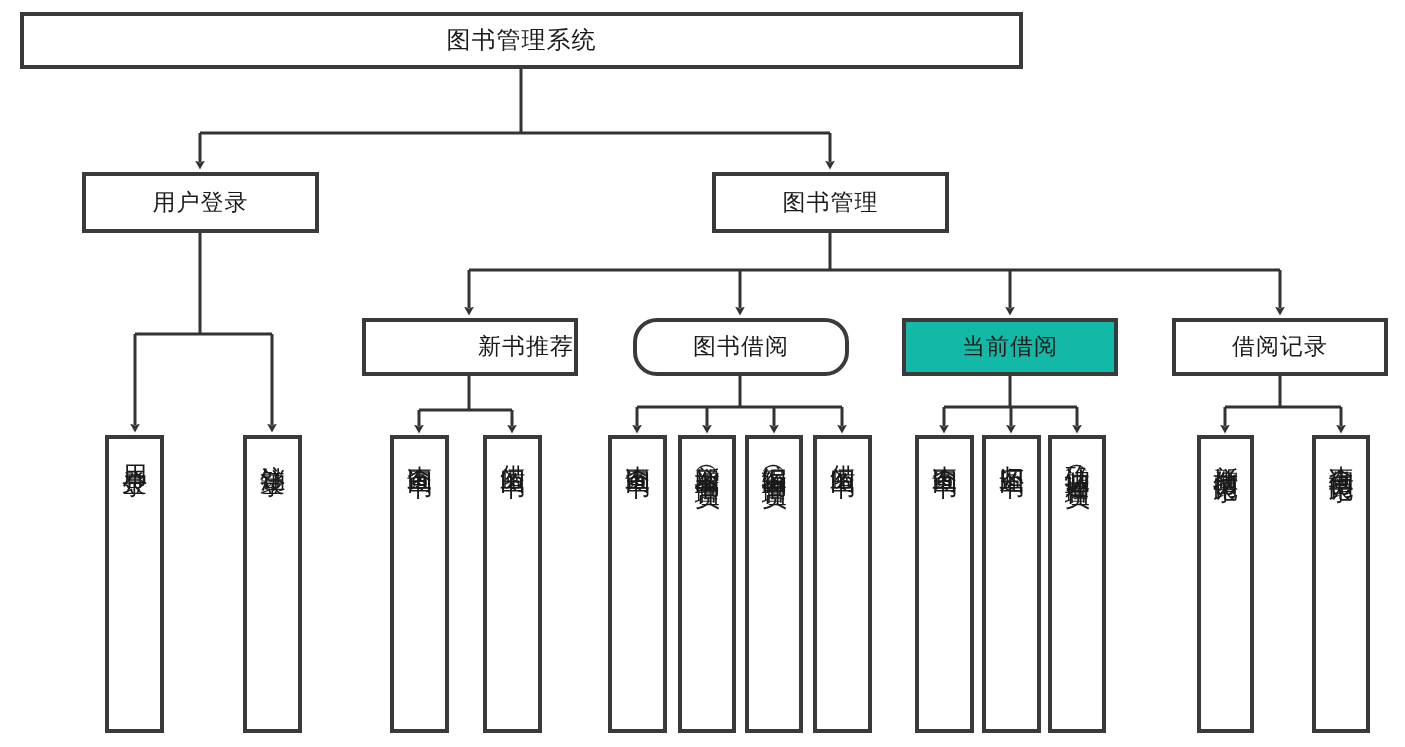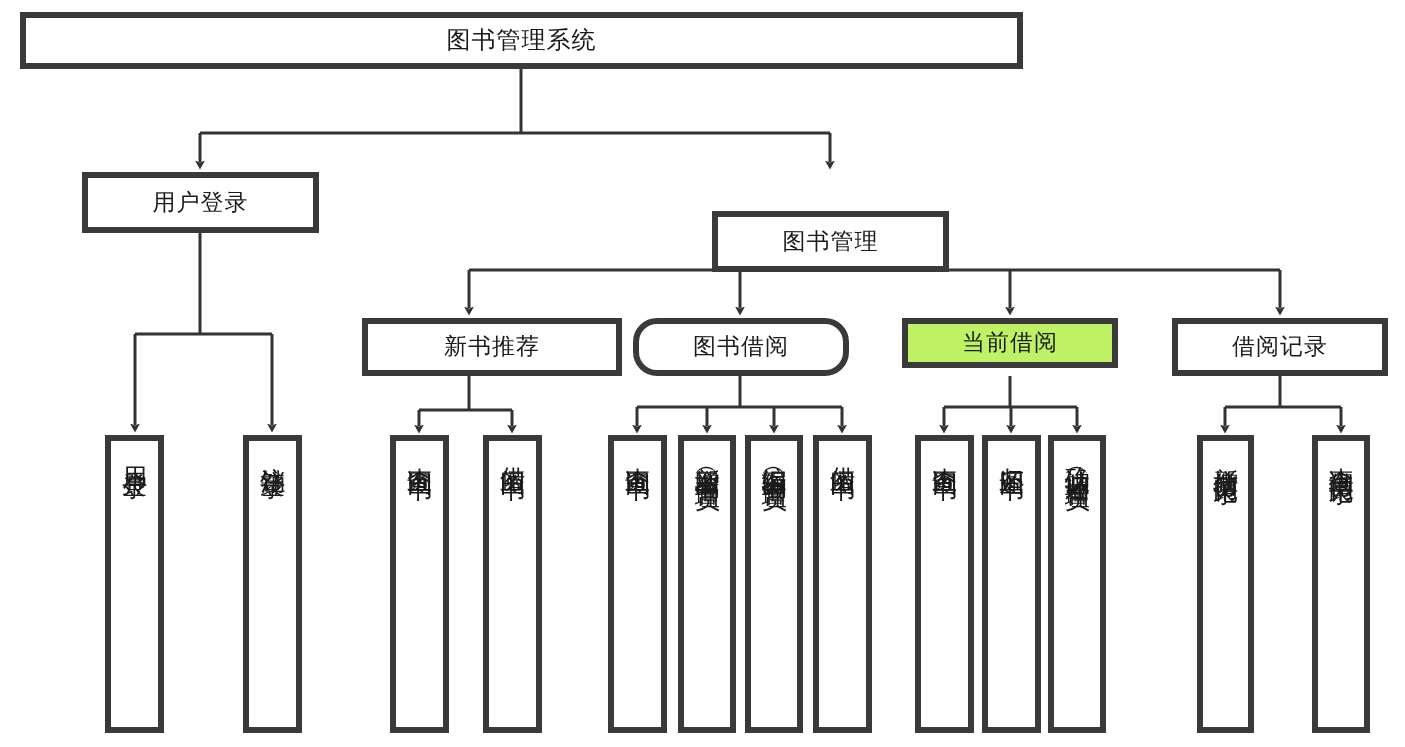--- a/index.html
+++ b/index.html
@@ -23,21 +23,21 @@
     left: 0;
     top: 0;
     width: 1405px;
     height: 747px;
     pointer-events: none;
   }
   .node {
     position: absolute;
     box-sizing: border-box;
     background: #ffffff;
-    border: 6px solid #701a75;
+    border: 4px solid #701a75;
     display: flex;
     align-items: center;
     justify-content: center;
     color: #1a1a1a;
   }
   .node-label {
     display: block;
     text-align: center;
     line-height: 1.18;
     color: #1a1a1a;
@@ -129,31 +129,31 @@
     </g>
   </svg>
 
   <div class="node h root" style="left: 20px; top: 12px; width: 1003px; height: 57px; background: rgb(255, 255, 255); border-color: rgb(58, 58, 58); color: rgb(26, 26, 26);">
     <span class="node-label">图书管理系统</span>
   </div>
 
   <div class="node h" style="left: 82px; top: 172px; width: 237px; height: 61px; background: rgb(255, 255, 255); border-color: rgb(58, 58, 58); color: rgb(26, 26, 26);">
     <span class="node-label">用户登录</span>
   </div>
-  <div class="node h" style="left: 712px; top: 172px; width: 237px; height: 61px; background: rgb(255, 255, 255); border-color: rgb(58, 58, 58); color: rgb(26, 26, 26); margin-top: 39px;">
+  <div class="node h" style="left: 712px; top: 172px; width: 237px; height: 61px; background: rgb(255, 255, 255); border-color: rgb(58, 58, 58); color: rgb(26, 26, 26);">
     <span class="node-label">图书管理</span>
   </div>
 
-  <div class="node h" style="left: 362px; top: 318px; width: 260px; height: 58px; background: rgb(255, 255, 255); border-color: rgb(58, 58, 58); color: rgb(26, 26, 26);">
+  <div class="node h" style="left: 362px; top: 318px; width: 216px; height: 58px; background: rgb(255, 255, 255); border-color: rgb(58, 58, 58); color: rgb(26, 26, 26); justify-content: flex-end;">
     <span class="node-label">新书推荐</span>
   </div>
   <div class="node h" style="left: 633px; top: 318px; width: 216px; height: 58px; background: rgb(255, 255, 255); border-color: rgb(58, 58, 58); color: rgb(26, 26, 26); border-radius: 24px;">
     <span class="node-label">图书借阅</span>
   </div>
-  <div class="node h" style="left: 902px; top: 318px; width: 216px; height: 50px; background: #bef264; border-color: rgb(58, 58, 58); color: rgb(26, 26, 26);">
+  <div class="node h" style="left: 902px; top: 318px; width: 216px; height: 58px; background: #14b8a6; border-color: rgb(58, 58, 58); color: rgb(26, 26, 26);">
     <span class="node-label">当前借阅</span>
   </div>
   <div class="node h" style="left: 1172px; top: 318px; width: 216px; height: 58px; background: rgb(255, 255, 255); border-color: rgb(58, 58, 58); color: rgb(26, 26, 26);">
     <span class="node-label">借阅记录</span>
   </div>
 
   <div class="node v" style="left: 105px; top: 435px; width: 59px; height: 298px; background: rgb(255, 255, 255); border-color: rgb(58, 58, 58); color: rgb(26, 26, 26);">
     <span class="node-label">用户登录</span>
   </div>
   <div class="node v" style="left: 243px; top: 435px; width: 59px; height: 298px; background: rgb(255, 255, 255); border-color: rgb(58, 58, 58); color: rgb(26, 26, 26);">

